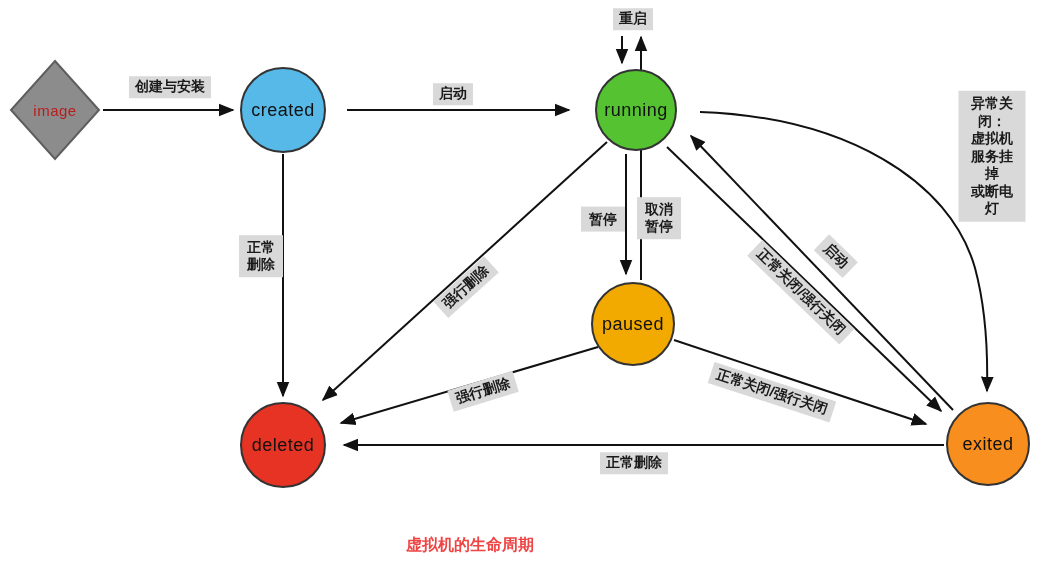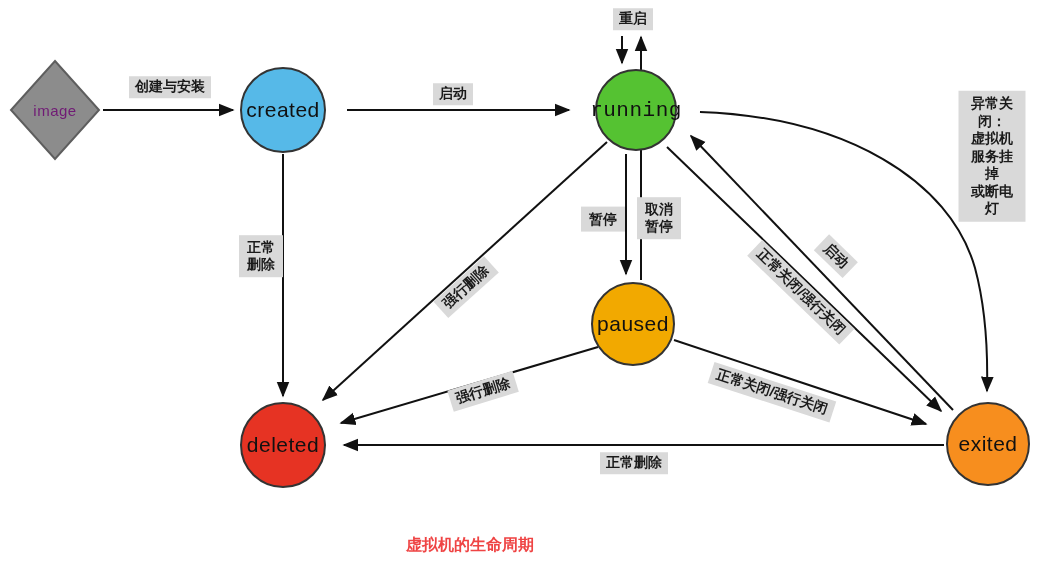--- a/index.html
+++ b/index.html
@@ -1,21 +1,21 @@
 <!DOCTYPE html>
 <html><head>
 <meta charset="utf-8">
 <style>
   * { margin:0; padding:0; box-sizing:border-box; }
   html,body { background:#ffffff; font-family:"Liberation Sans", sans-serif; }
   .stage { position:relative; width:1059px; height:567px; background:#ffffff; overflow:hidden; }
   svg.layer { position:absolute; left:0; top:0; width:1059px; height:567px; }
-  .node-label { position:absolute; transform:translate(-50%,-50%); font-size:21px; color:#111;
+  .node-label { position:absolute; transform:translate(-50%,-50%); font-size:18px; color:#111;
                 letter-spacing:0.5px; pointer-events:none; }
-  .node-label.light { color:#701a75; font-size:15px; }
+  .node-label.light { color:#b91c1c; font-size:15px; }
   .elabel { position:absolute; background:#d9d9d9; color:#1a1a1a; font-weight:bold; font-size:14px;
             padding:2px 6px; white-space:nowrap; line-height:1.25; }
   .center { transform:translate(-50%,-50%); }
   .vert { width:44px; word-break:break-all; text-align:center; white-space:normal;
           padding:4px 3px; line-height:1.2; }
   .multiline { white-space:pre-line; text-align:center; padding:4px 8px; }
   .title { position:absolute; transform:translate(-50%,-50%); font-weight:bold; font-size:16px; color:#ef4444; }
 </style>
 </head>
 <body>
@@ -49,21 +49,21 @@
     <polygon points="55,61 99,110 55,159 11,110" fill="#8c8c8c" stroke="#5e5e5e" stroke-width="2"></polygon>
     <circle cx="283" cy="110" r="42" fill="#56b9e8" stroke="#333" stroke-width="2"></circle>
     <circle cx="636" cy="110" r="40" fill="#55c232" stroke="#333" stroke-width="2"></circle>
     <circle cx="633" cy="324" r="41" fill="#f2a900" stroke="#333" stroke-width="2"></circle>
     <circle cx="283" cy="445" r="42" fill="#e63323" stroke="#333" stroke-width="2"></circle>
     <circle cx="988" cy="444" r="41" fill="#f78e1e" stroke="#333" stroke-width="2"></circle>
   </svg>
 
   <div class="node-label light" style="left:55px;  top:110px;">image</div>
   <div class="node-label" style="left:283px; top:110px;">created</div>
-  <div class="node-label" style="left:636px; top:110px;font-family:Liberation Mono, monospace;">running</div>
+  <div class="node-label" style="left:636px; top:110px;">running</div>
   <div class="node-label" style="left:633px; top:324px;">paused</div>
   <div class="node-label" style="left:283px; top:445px;">deleted</div>
   <div class="node-label" style="left:988px; top:444px;">exited</div>
 
   <div class="elabel center" style="left:170px; top:87px;">创建与安装</div>
   <div class="elabel center" style="left:453px; top:94px;">启动</div>
   <div class="elabel center" style="left:633px; top:19px;">重启</div>
   <div class="elabel vert" style="left:261px; top:256px; transform:translate(-50%,-50%);">正常删除</div>
   <div class="elabel" style="left:466px; top:287px; transform:translate(-50%,-50%) rotate(-42deg);">强行删除</div>
   <div class="elabel vert" style="left:603px; top:219px; transform:translate(-50%,-50%);">暂停</div>

